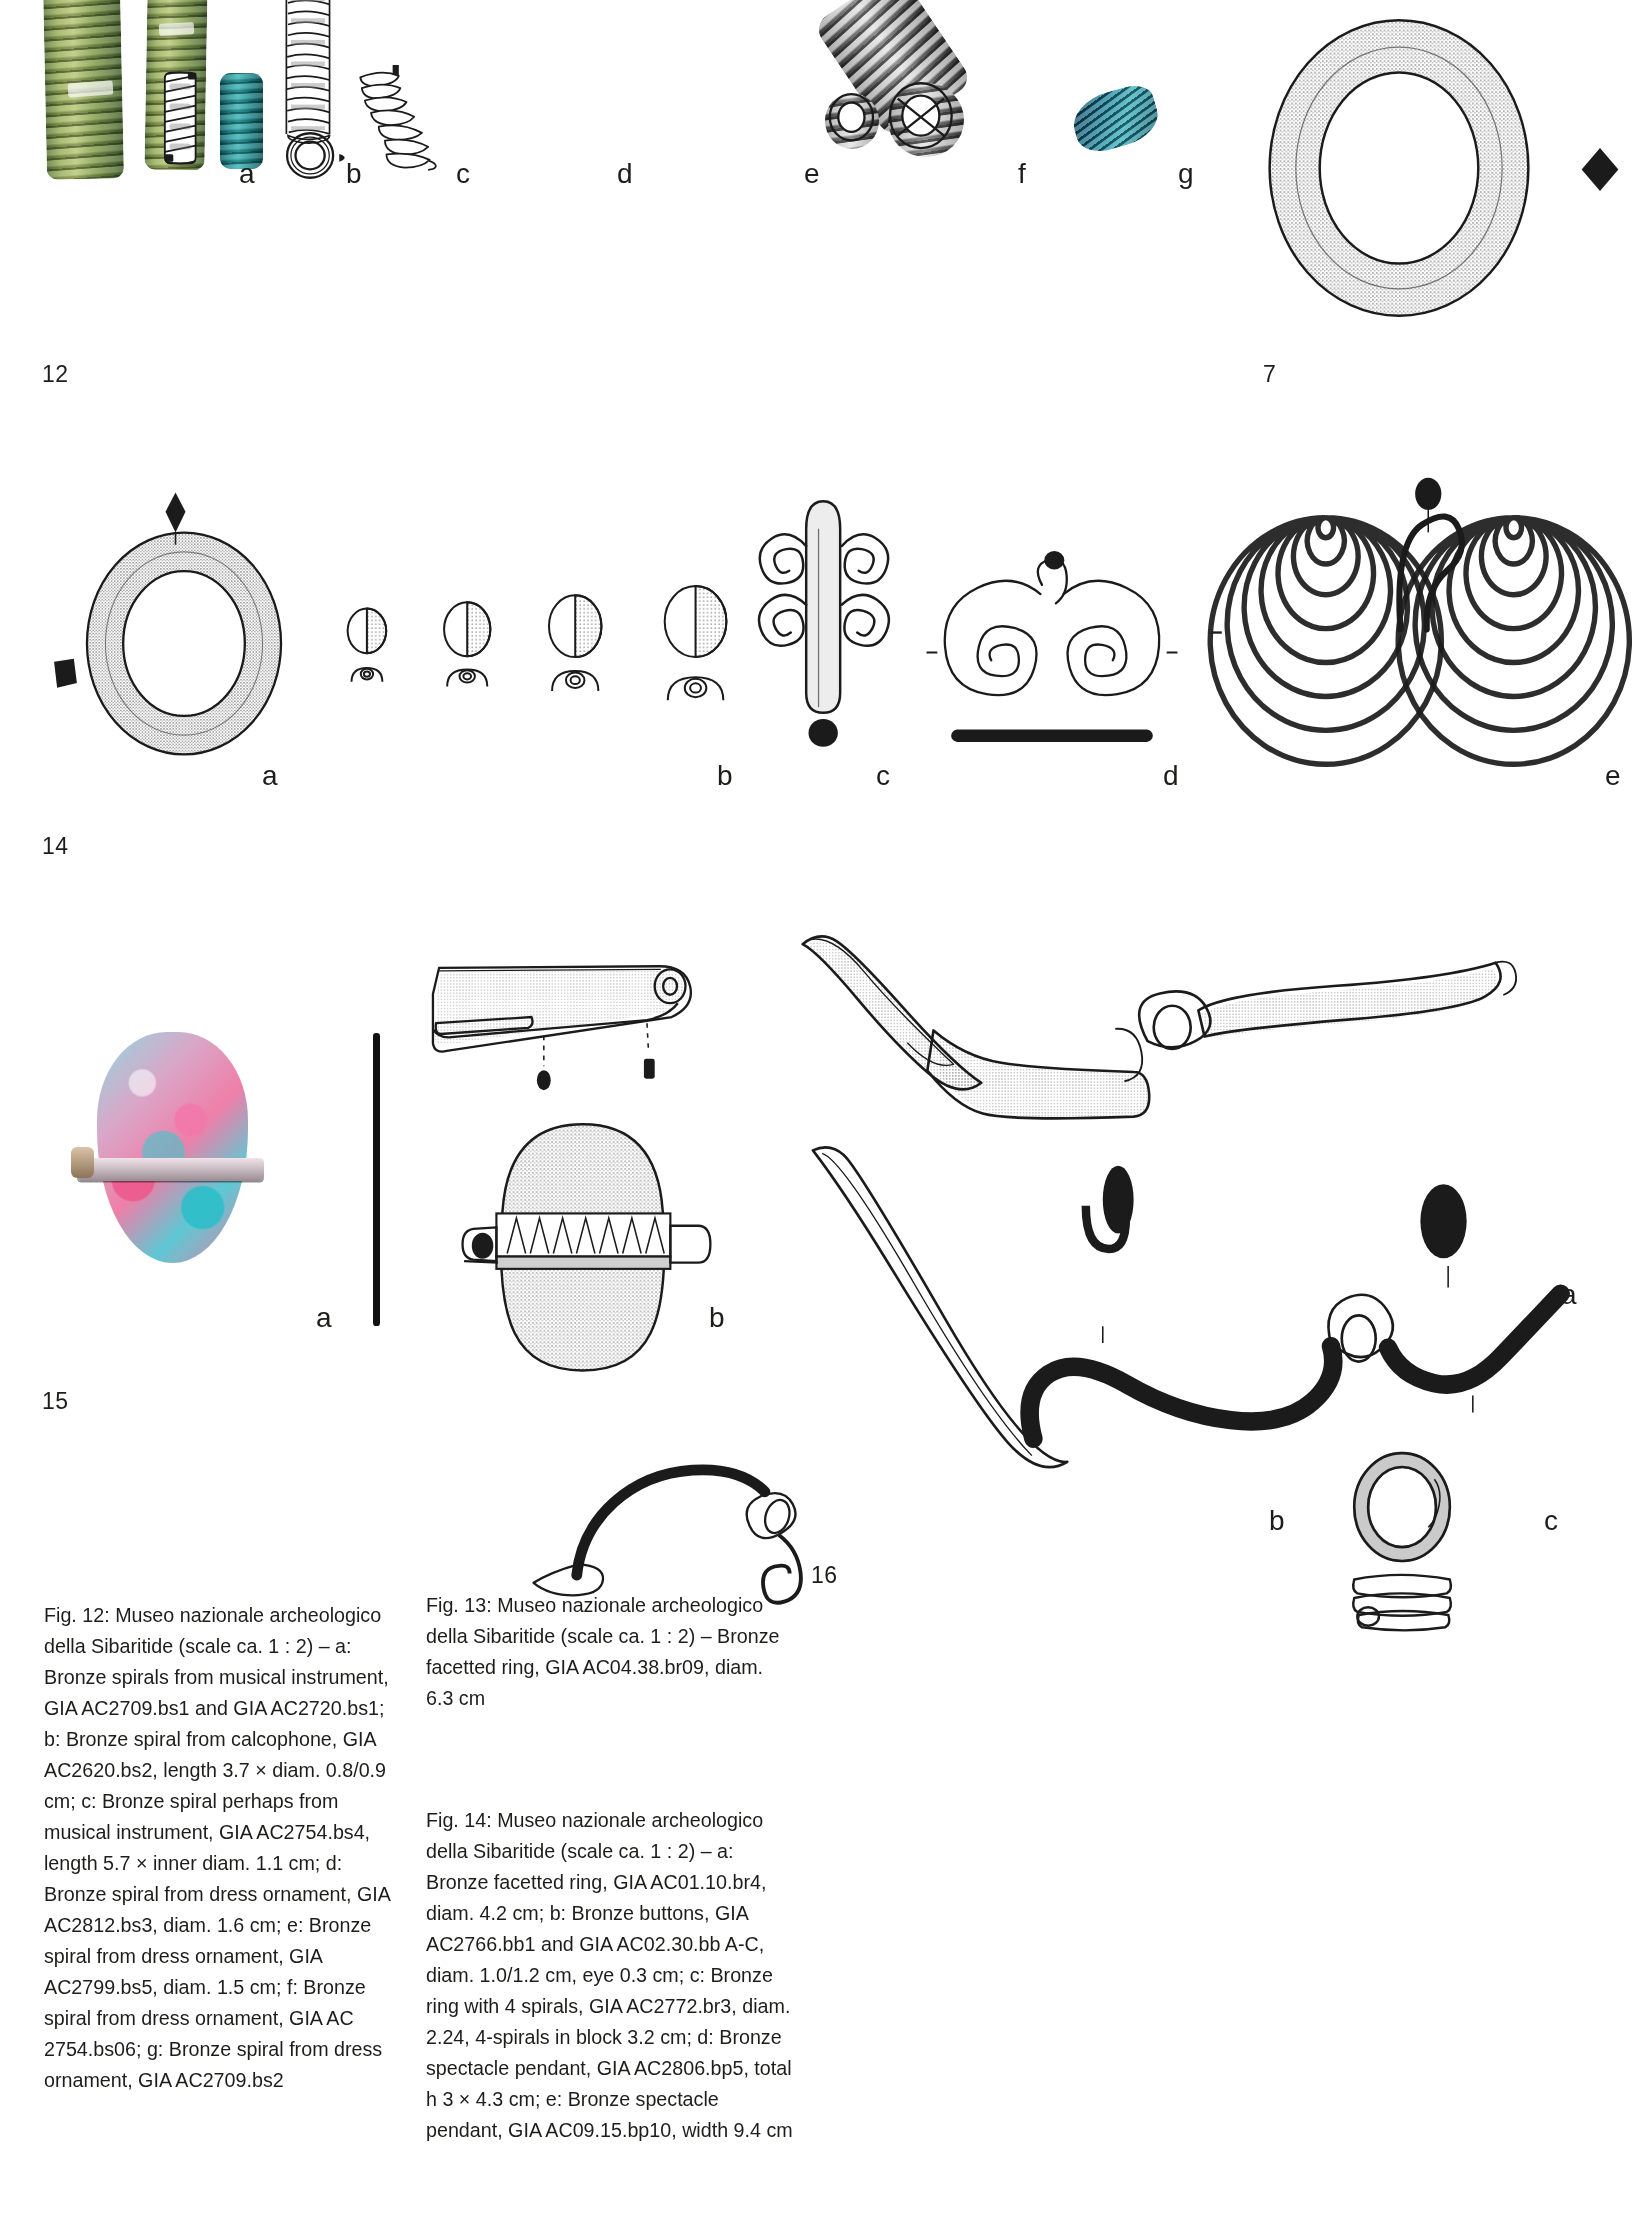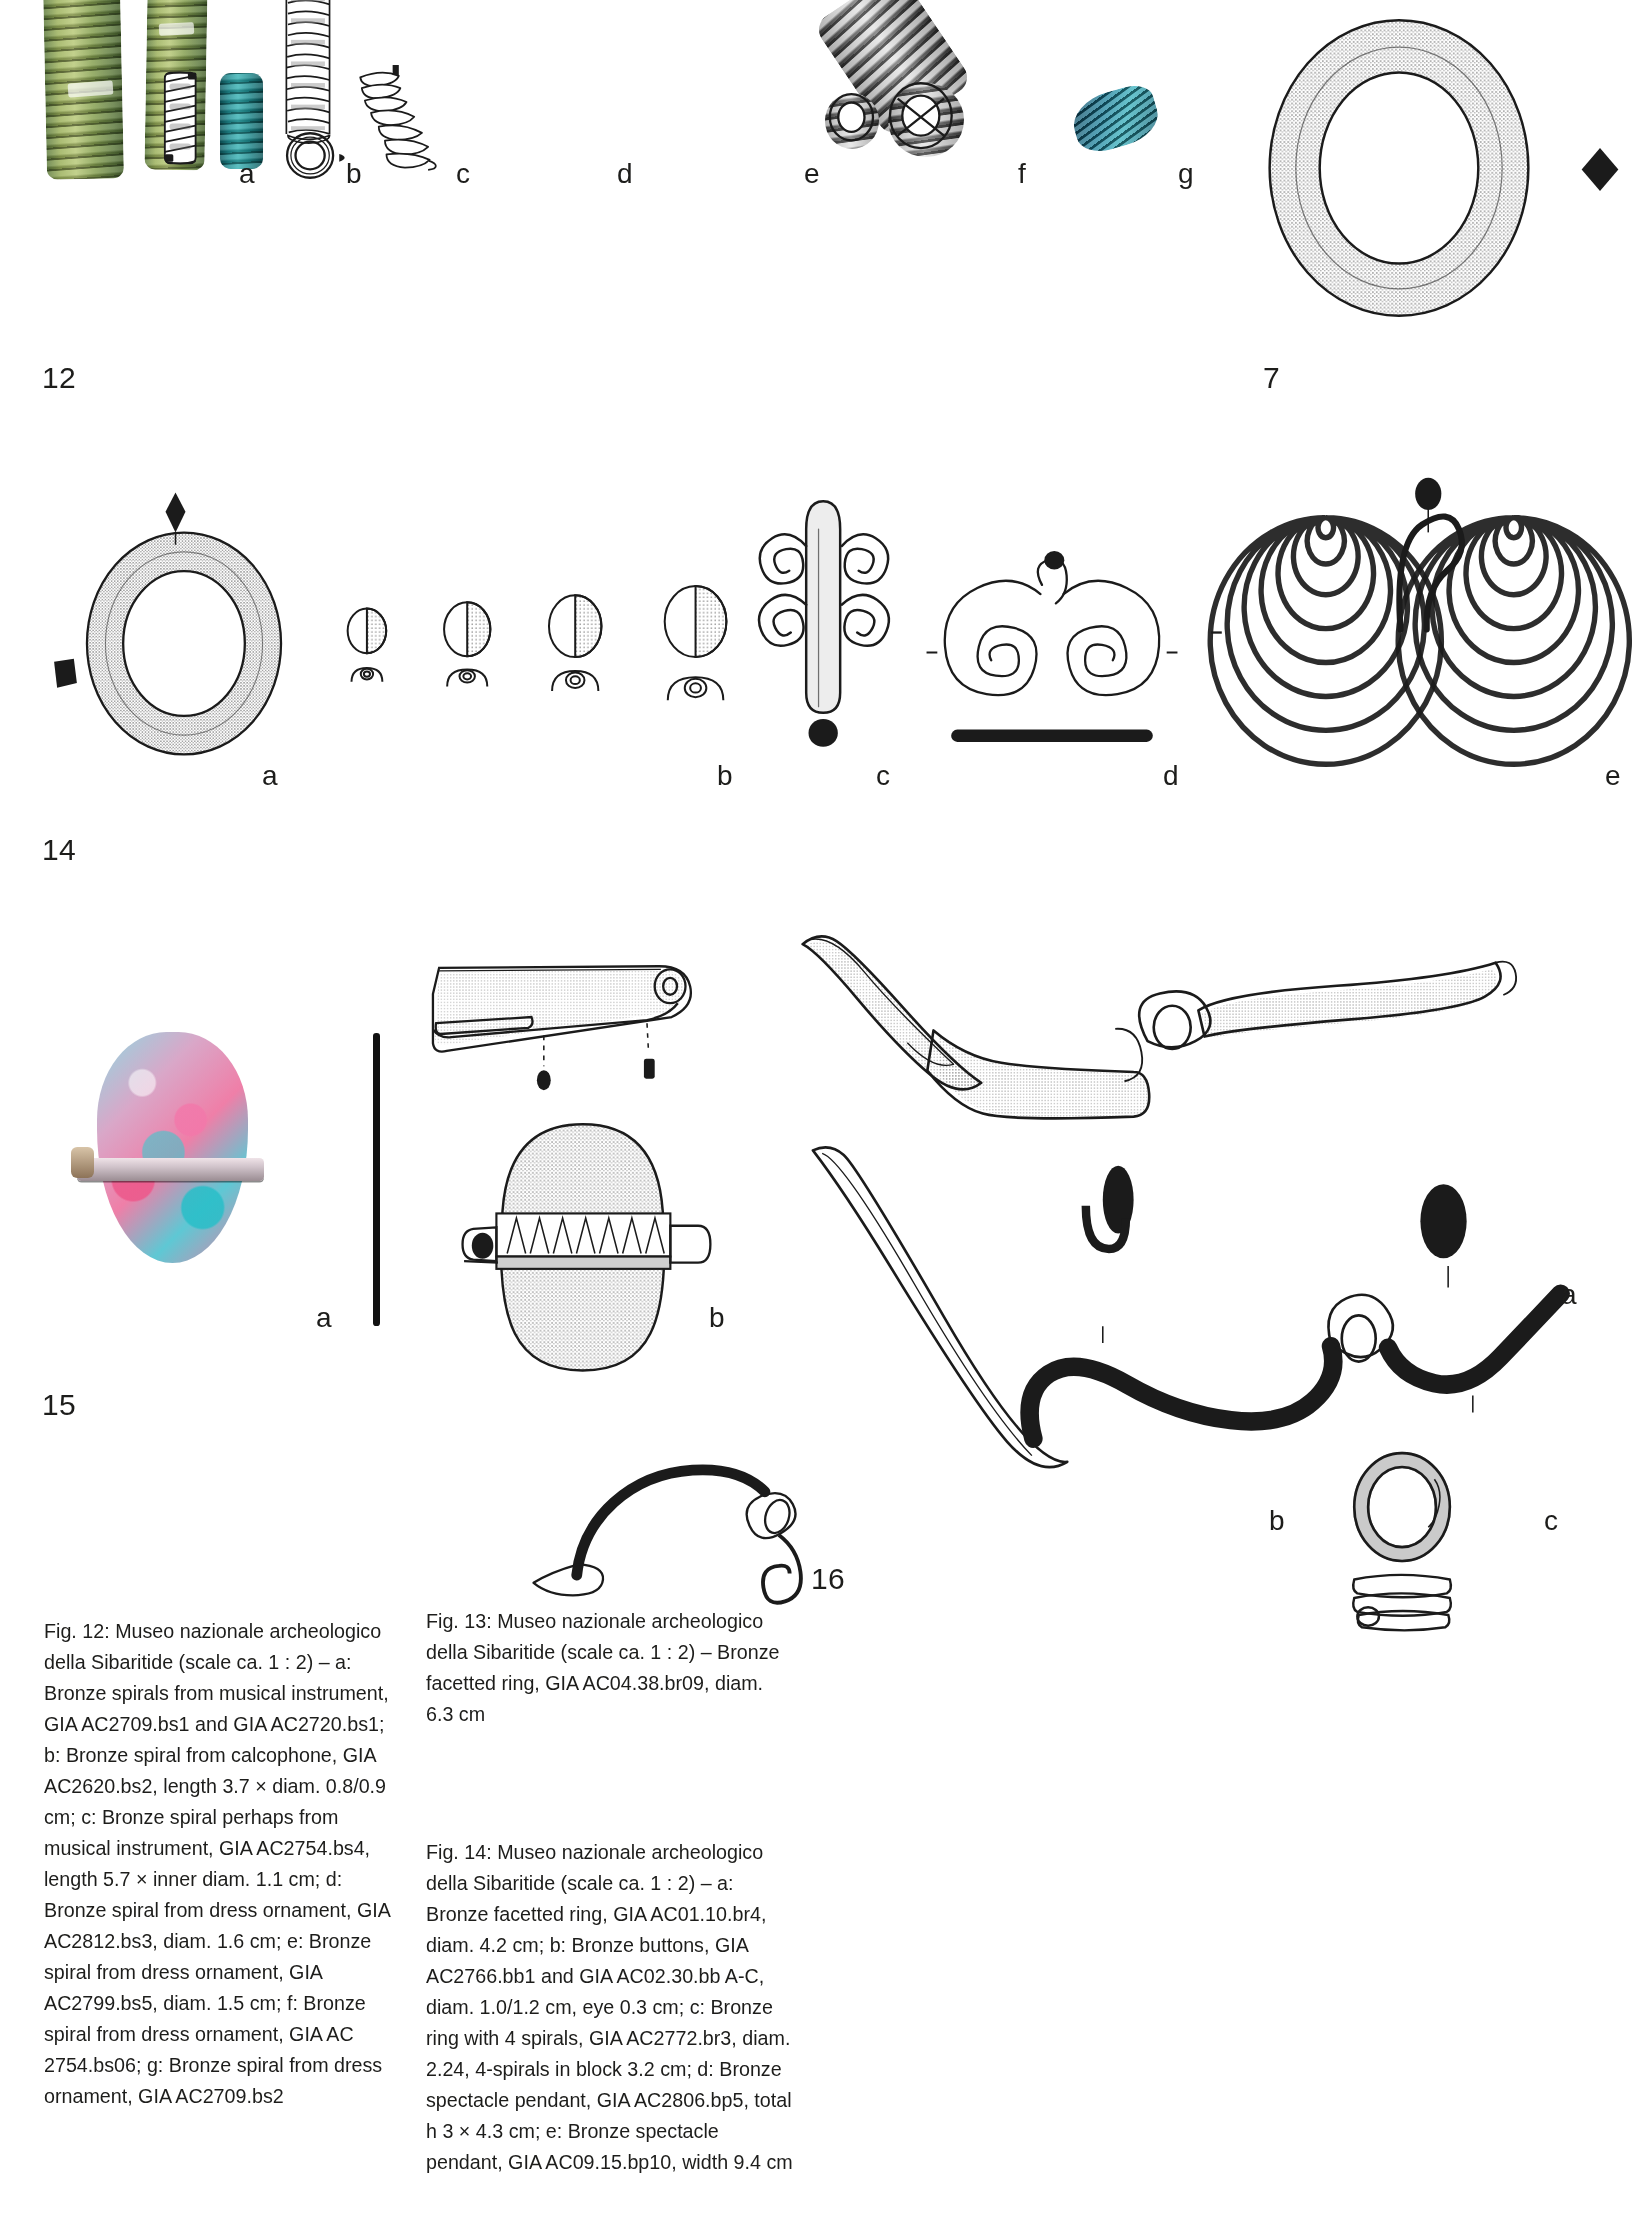--- a/index.html
+++ b/index.html
@@ -5,33 +5,33 @@
   html,body{margin:0;padding:0;background:#ffffff;}
   body{
     width:1644px;height:2227px;position:relative;overflow:hidden;
     font-family:"Liberation Sans", sans-serif;color:#1a1a1a;
     -webkit-font-smoothing:antialiased;
   }
   .page{position:relative;width:1644px;height:2227px;background:#fff;}
 
   
   .abs{position:absolute;}
-  .fig-num{font-size:30px;color:#1d1d1b;letter-spacing:0.4px;}
+  .fig-num{font-size:23px;color:#1d1d1b;letter-spacing:0.4px;}
   .sub-lbl{font-size:28px;color:#1d1d1b;font-weight:400;}
 
   
   .caption-col{
     position:absolute;
     font-size:19.7px;
     line-height:31px;
     color:#1d1d1b;
     text-align:left;
     white-space:pre-wrap;
   }
-  .caption-col p{margin:16px 0 29px 0;}
+  .caption-col p{margin:0 0 29px 0;}
   .caption-col p:last-child{margin-bottom:0;}
 
   
   svg{display:block;overflow:visible;}
   .ink{fill:none;stroke:#1b1b1b;}
   .fill-dark{fill:#1b1b1b;stroke:none;}
 
   
   .tube{
     position:absolute;border-radius:10.8px;

